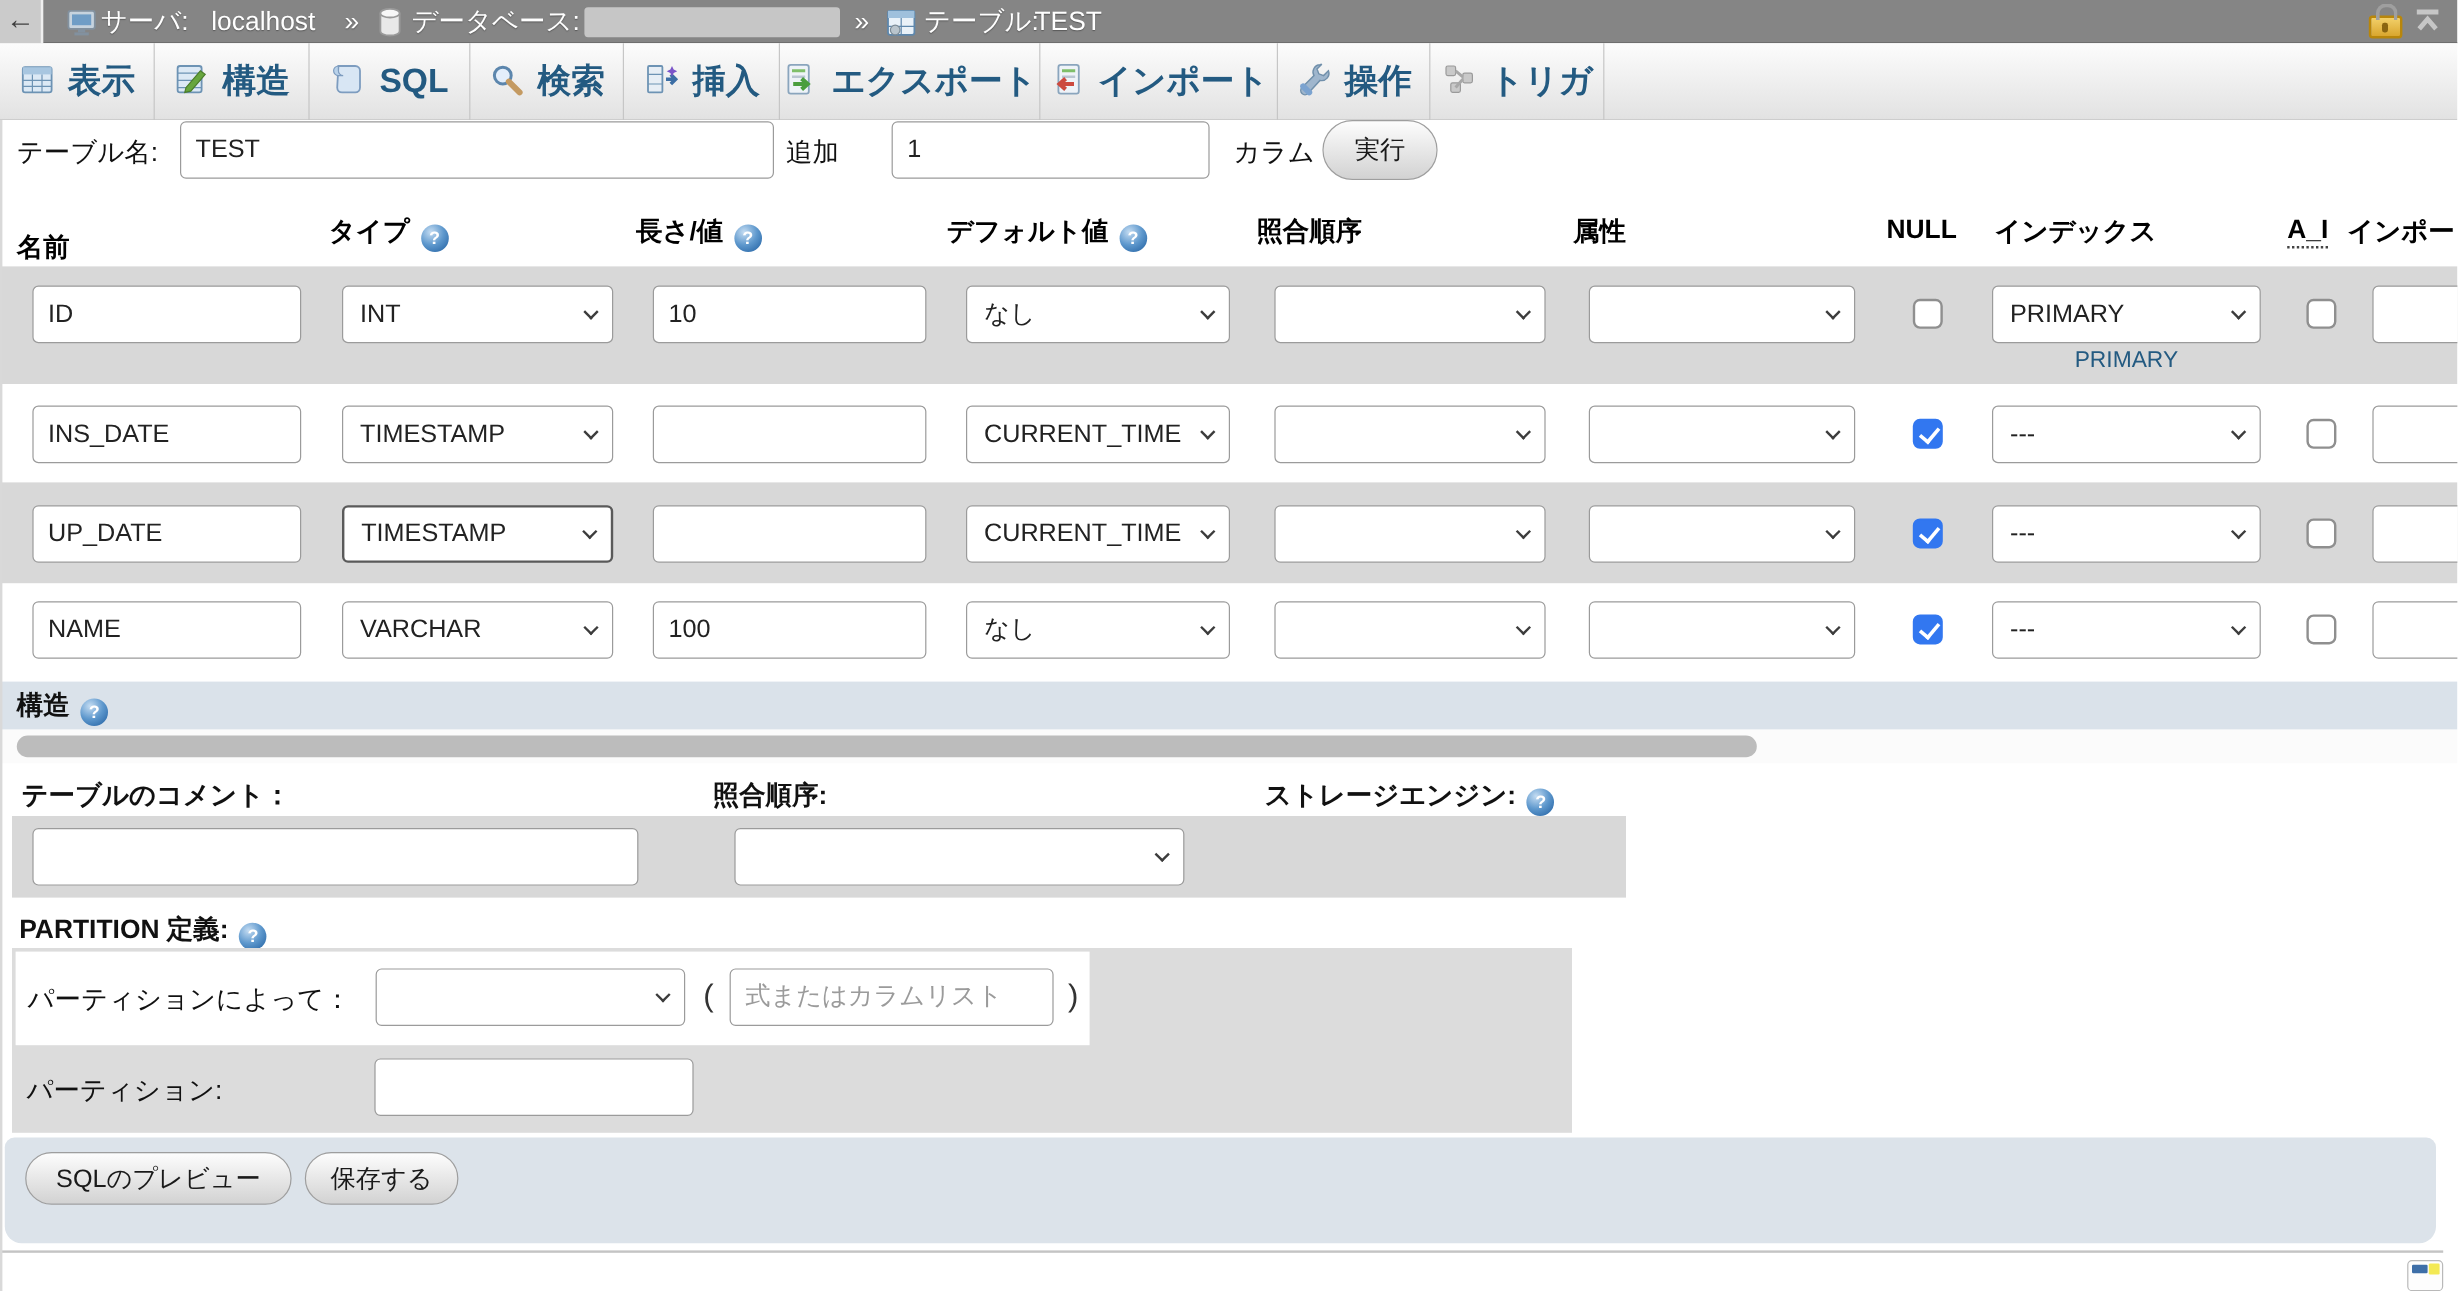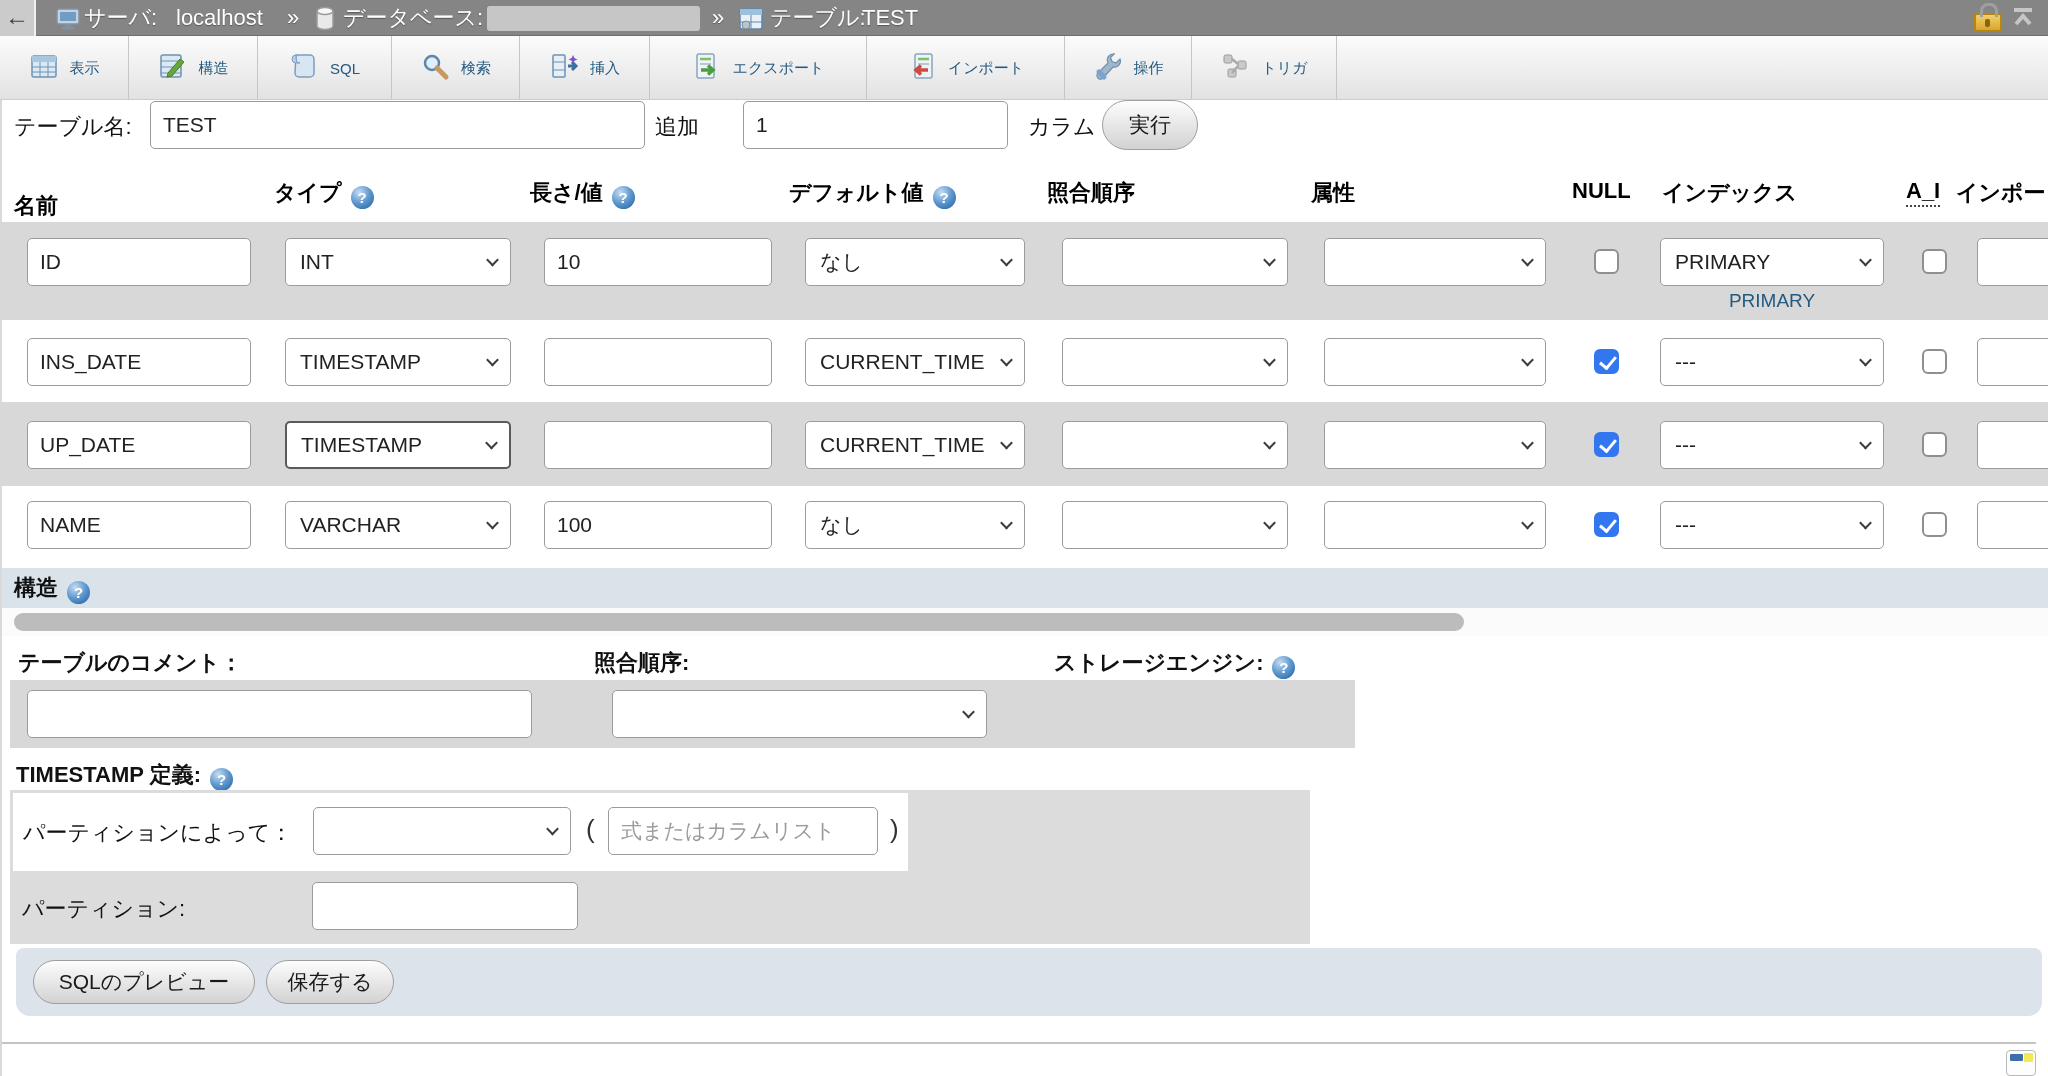--- a/index.html
+++ b/index.html
@@ -25,21 +25,21 @@
                   border:3px solid #9f9f9f; border-bottom:none; border-radius:8px 8px 0 0; }
   #lock::after  { content:""; position:absolute; left:9px; top:4px; width:5px; height:8px;
                   background:#8a6510; border-radius:2px; }
 
   
   #tabbar { position:absolute; left:0; top:36px; width:2048px; height:64px;
             background:linear-gradient(#fcfcfc,#e2e2e2); border-bottom:1px solid #cdcdcd;
             display:flex; }
   .tab { height:64px; display:flex; align-items:center; justify-content:center; gap:11px;
          border-right:1px solid #c6c6c6; cursor:pointer; }
-  .tab-label { color:#235a81; font-size:15px; font-weight:normal; white-space:nowrap;text-align:center; }
+  .tab-label { color:#235a81; font-size:28px; font-weight:bold; white-space:nowrap;text-align:center; }
 
   
   .lbl { position:absolute; font-size:22px; color:#111; white-space:nowrap; }
   .bold { font-weight:bold; }
   .inp { position:absolute; height:48px; background:#fff; border:1px solid #9b9b9b; border-radius:5px;
          font-size:21px; color:#222; padding:0 12px; font-family:inherit; }
   .sel { position:absolute; height:48px; background:#fff; border:1px solid #9b9b9b; border-radius:5px;
          font-size:21px; color:#222; line-height:46px; padding:0 34px 0 14px; cursor:pointer; }
   .sel.focused { border:2px solid #5a5a5a; line-height:44px; }
   .chev { position:absolute; right:13px; top:50%; width:9px; height:9px;
@@ -94,21 +94,21 @@
 
   
   #optband { position:absolute; left:10px; top:680px; width:1345px; height:68px; background:#d8d8d8; }
   
   #partpanel { position:absolute; left:10px; top:790px; width:1300px; height:154px; background:#dcdcdc; }
   #partwhite { position:absolute; left:3px; top:3px; width:895px; height:78px; background:#fff; }
   .paren { position:absolute; font-size:26px; color:#333; }
   ::placeholder { color:#9b9b9b; opacity:1; }
 
   
-  #footerband { position:absolute; left:16px; top:948px; width:2026px; height:68px; background:#dce3ea;
+  #footerband { position:absolute; left:4px; top:948px; width:2026px; height:88px; background:#dce3ea;
                 border-radius:8px 8px 14px 14px; }
   #sepline { position:absolute; left:0; top:1042px; width:2036px; height:2px; background:#c4c4c4; }
   #consoleicon { position:absolute; left:2006px; top:1050px; width:30px; height:26px; background:#fdfdfd;
                  border:1px solid #b9b9b9; border-radius:4px; cursor:pointer; }
   #consoleicon::before { content:""; position:absolute; left:3px; top:3px; width:13px; height:7px;
                  background:#3e6fa8; border-radius:1px; }
   #consoleicon::after { content:""; position:absolute; right:2px; top:2px; width:9px; height:9px;
                  background:#f3e954; border-radius:1px; }
   #leftedge { position:absolute; left:0; top:100px; width:2px; height:976px; background:#d9d9d9; }
 </style>
@@ -341,21 +341,21 @@
 
   <span class="lbl bold" style="left:18px; top:648px;">テーブルのコメント：</span>
   <span class="lbl bold" style="left:594px; top:648px;">照合順序:</span>
   <span class="lbl bold" style="left:1054px; top:648px;"><span>ストレージエンジン:</span><span class="help">?</span></span>
 
   <div id="optband">
     <input class="inp" style="left: 17px; top: 10px; width: 505px;" value="">
     <div class="sel" style="left:602px; top:10px; width:375px;"><span></span><i class="chev"></i></div>
   </div>
 
-  <span class="lbl bold" style="left:16px; top:760px;"><span>TIMESTAMP 定義:</span><span class="help">?</span></span>
+  <span class="lbl bold" style="left:16px; top:760px;"><span>PARTITION 定義:</span><span class="help">?</span></span>
 
   <div id="partpanel">
     <div id="partwhite"></div>
     <span class="lbl" style="left:13px; top:28px;">パーティションによって：</span>
     <div class="sel" style="left:303px; top:17px; width:258px;"><span></span><i class="chev"></i></div>
     <span class="paren" style="left:576px; top:24px;">(</span>
     <input class="inp" style="left: 598px; top: 17px; width: 270px;" placeholder="式またはカラムリスト">
     <span class="paren" style="left:880px; top:24px;">)</span>
 
     <span class="lbl" style="left:12px; top:104px;">パーティション:</span>

